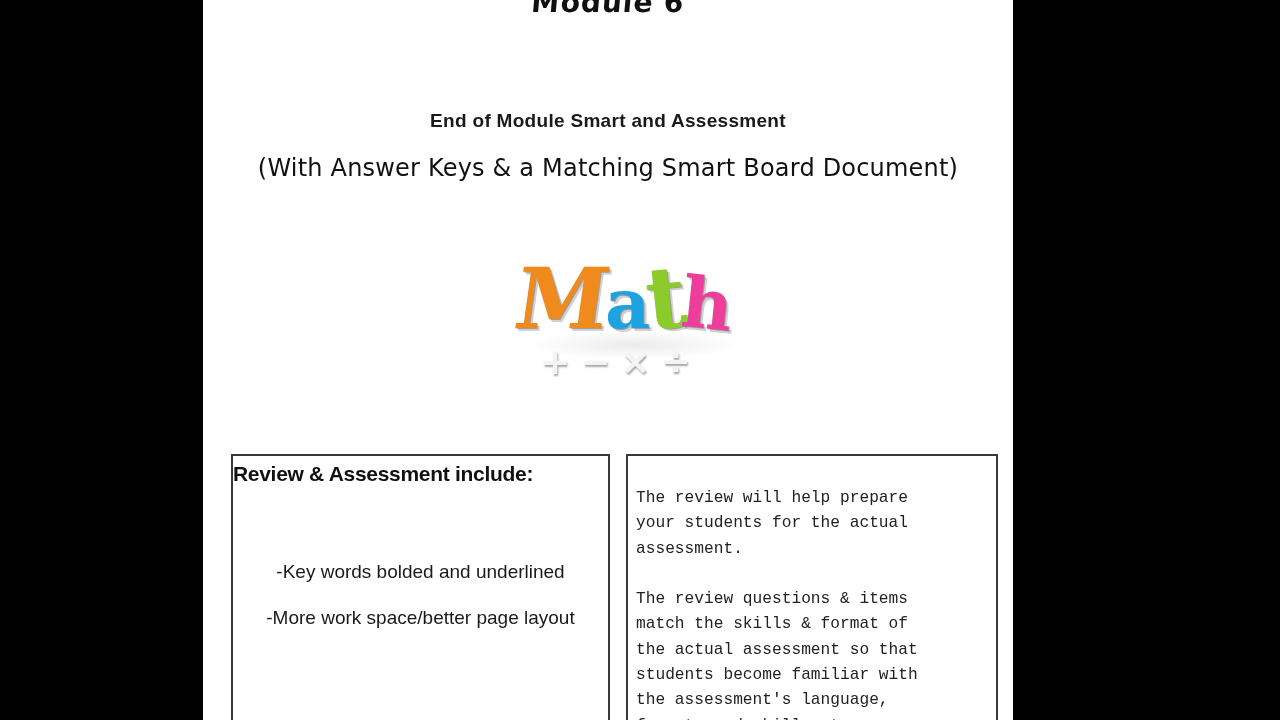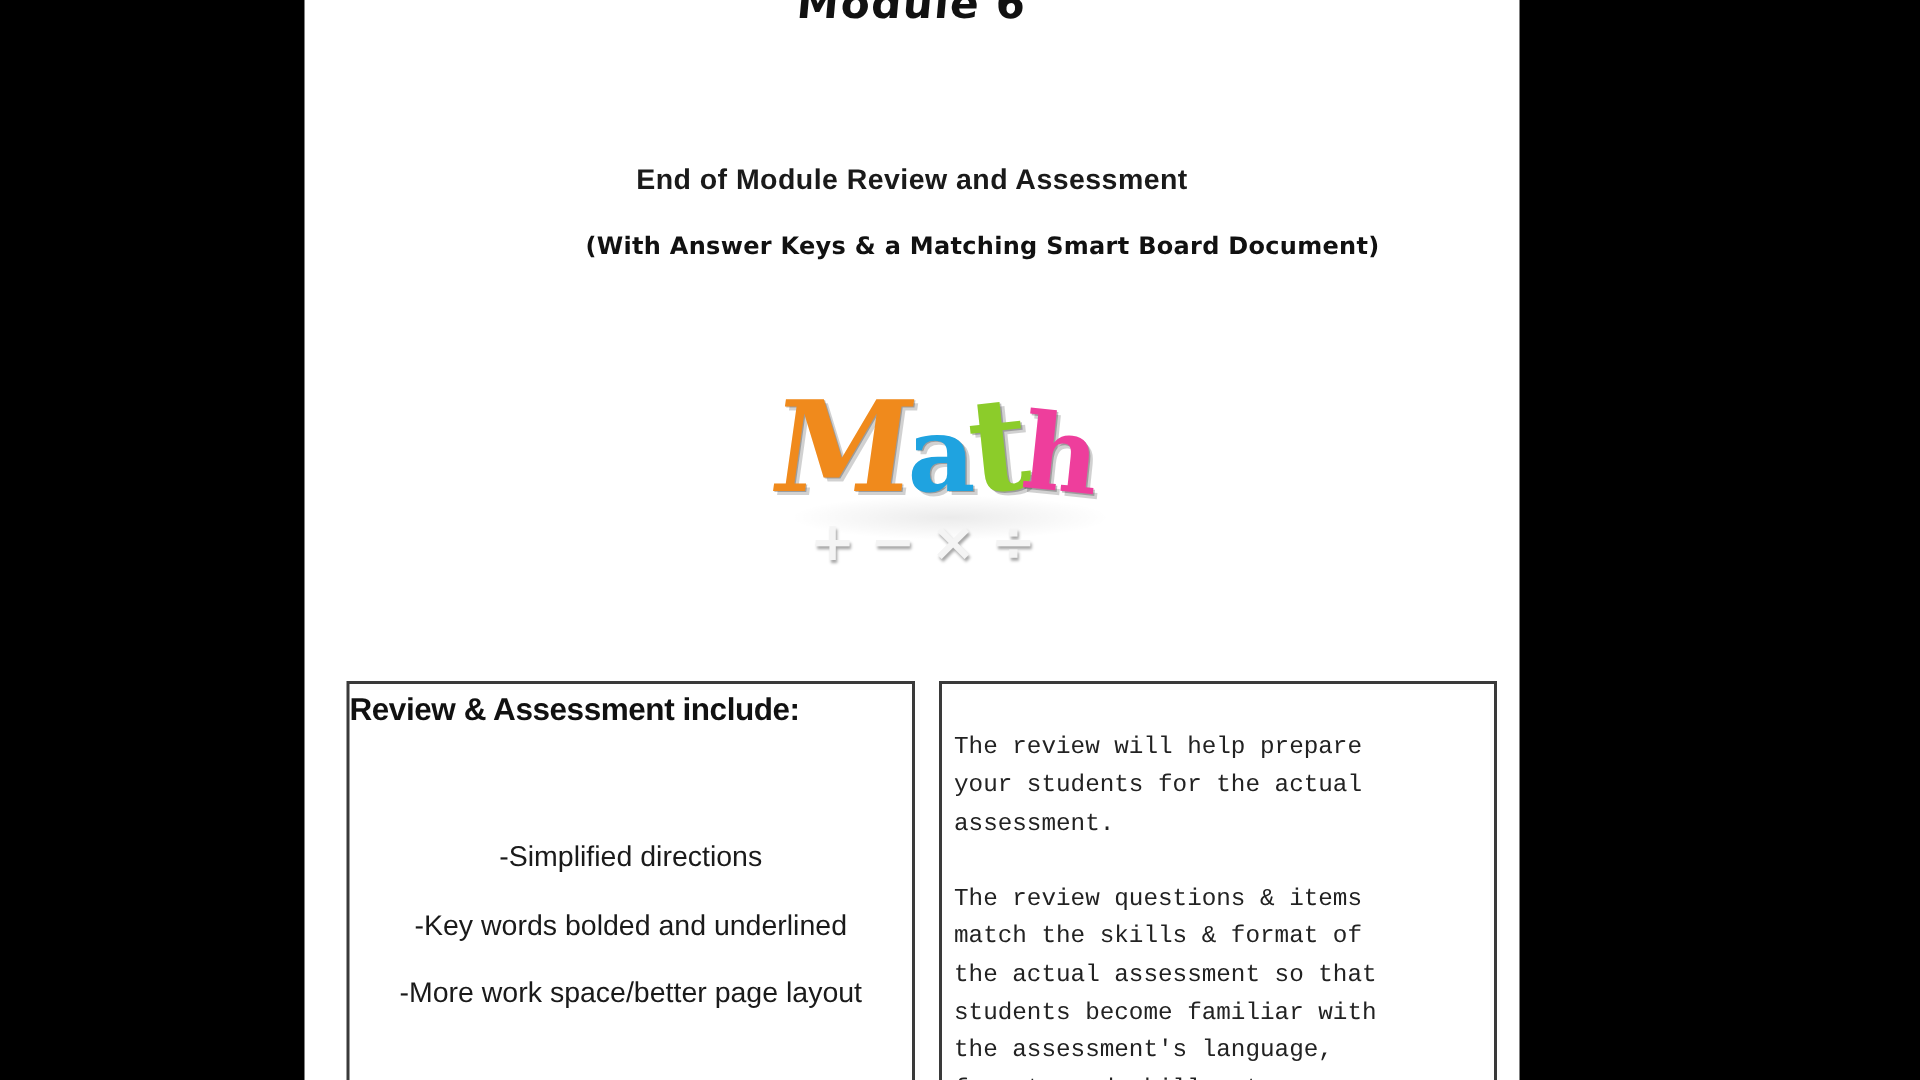--- a/index.html
+++ b/index.html
@@ -51,24 +51,23 @@
     .subtitle {
       top: 110px;
       font-family: "Liberation Sans", sans-serif;
       font-size: 19px;
       font-weight: bold;
       letter-spacing: 0.3px;
       color: #1a1a1a;
     }
     .subtitle2 {
       top: 154px;
-      font-size: 16px;
-      font-weight: bold;
+      font-size: 24px;
+      font-weight: normal;
       letter-spacing: 0.2px;
-      padding-left: 47px;
     }
 
     
     .math-logo {
       position: absolute;
       left: 313px;
       top: 250px;
       width: 230px;
       height: 140px;
     }
@@ -176,35 +175,34 @@
       margin-top: 28px;
     }
   </style>
 </head>
 <body>
 
 <div class="stage">
   <div class="page">
 
     <div class="comic module-title">Module 6</div>
-    <div class="comic subtitle">End of Module Review and Assessment</div>
+    <div class="comic subtitle">End of Module Smart and Assessment</div>
     <div class="comic subtitle2">(With Answer Keys &amp; a Matching Smart Board Document)</div>
 
     <div class="math-logo">
       <div class="math-shadow"></div>
       <div class="math-word">
         <span class="ltr-m">M</span><span class="ltr-a">a</span><span class="ltr-t">t</span><span class="ltr-h">h</span>
       </div>
       <div class="math-ops">+−×÷</div>
     </div>
 
     <div class="box box-left">
       <div class="box-left-title">Review &amp; Assessment include:</div>
       <ul class="feature-list">
-        <li>-Simplified directions</li>
         <li>-Key words bolded and underlined</li>
         <li>-More work space/better page layout</li>
       </ul>
     </div>
 
     <div class="box box-right">
       <div class="box-right-text">The review will help prepare
 your students for the actual
 assessment.
 

